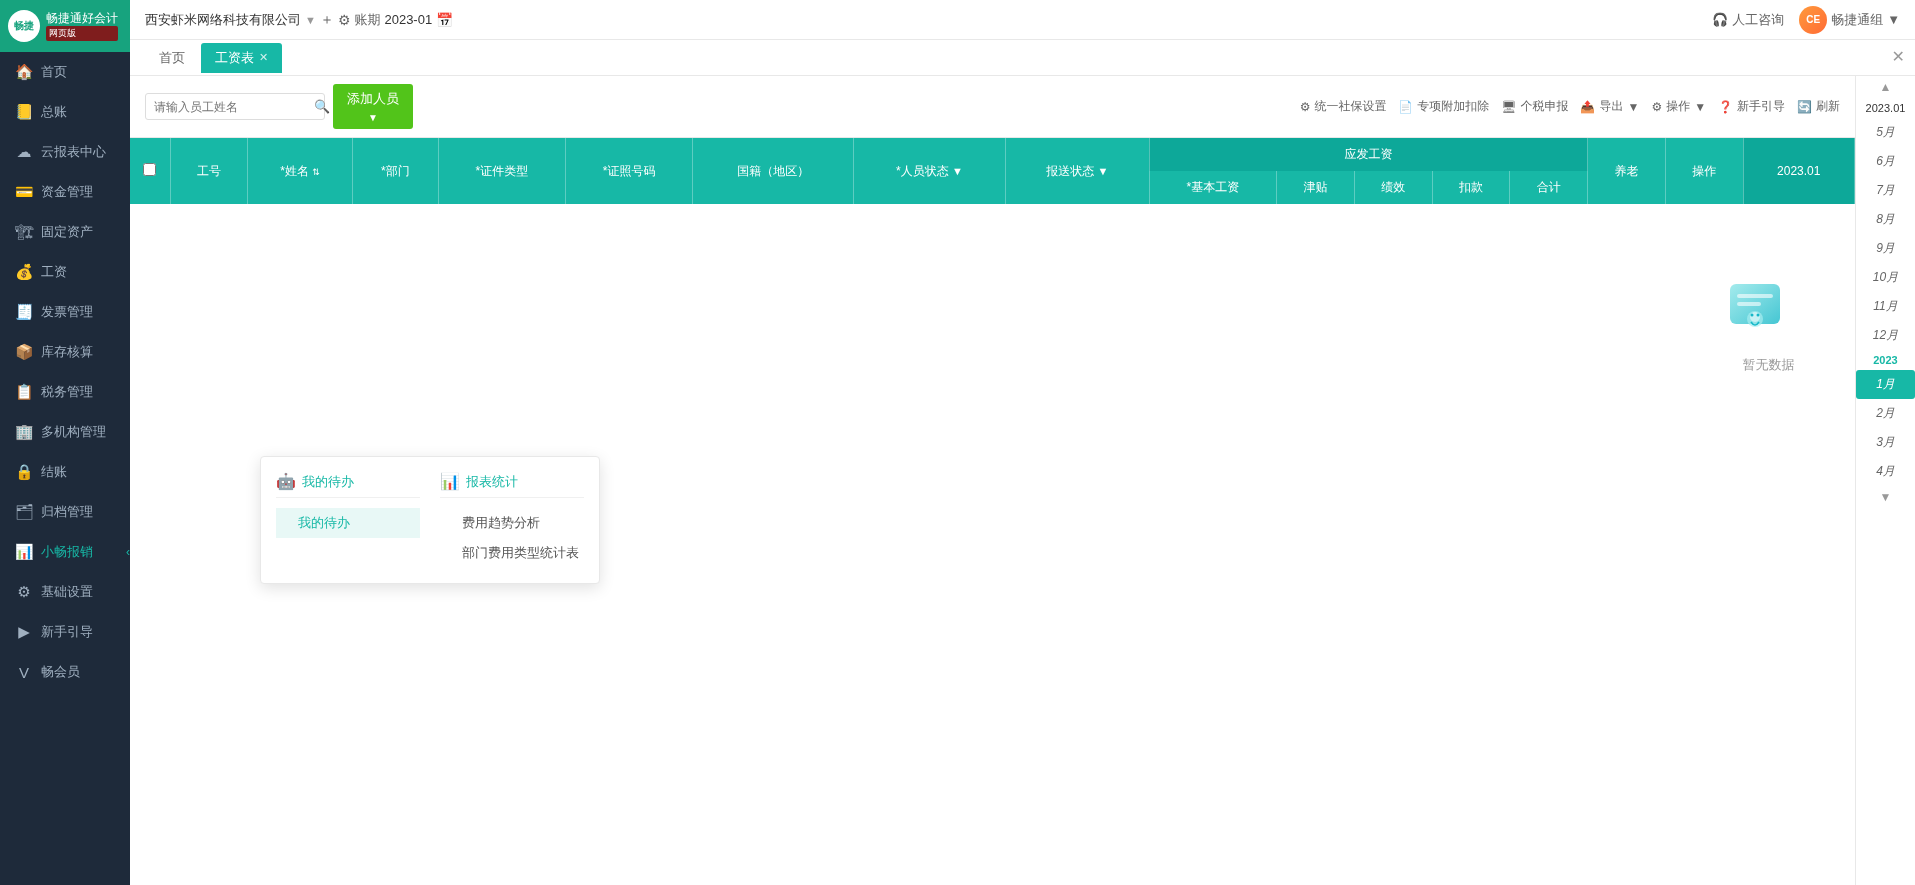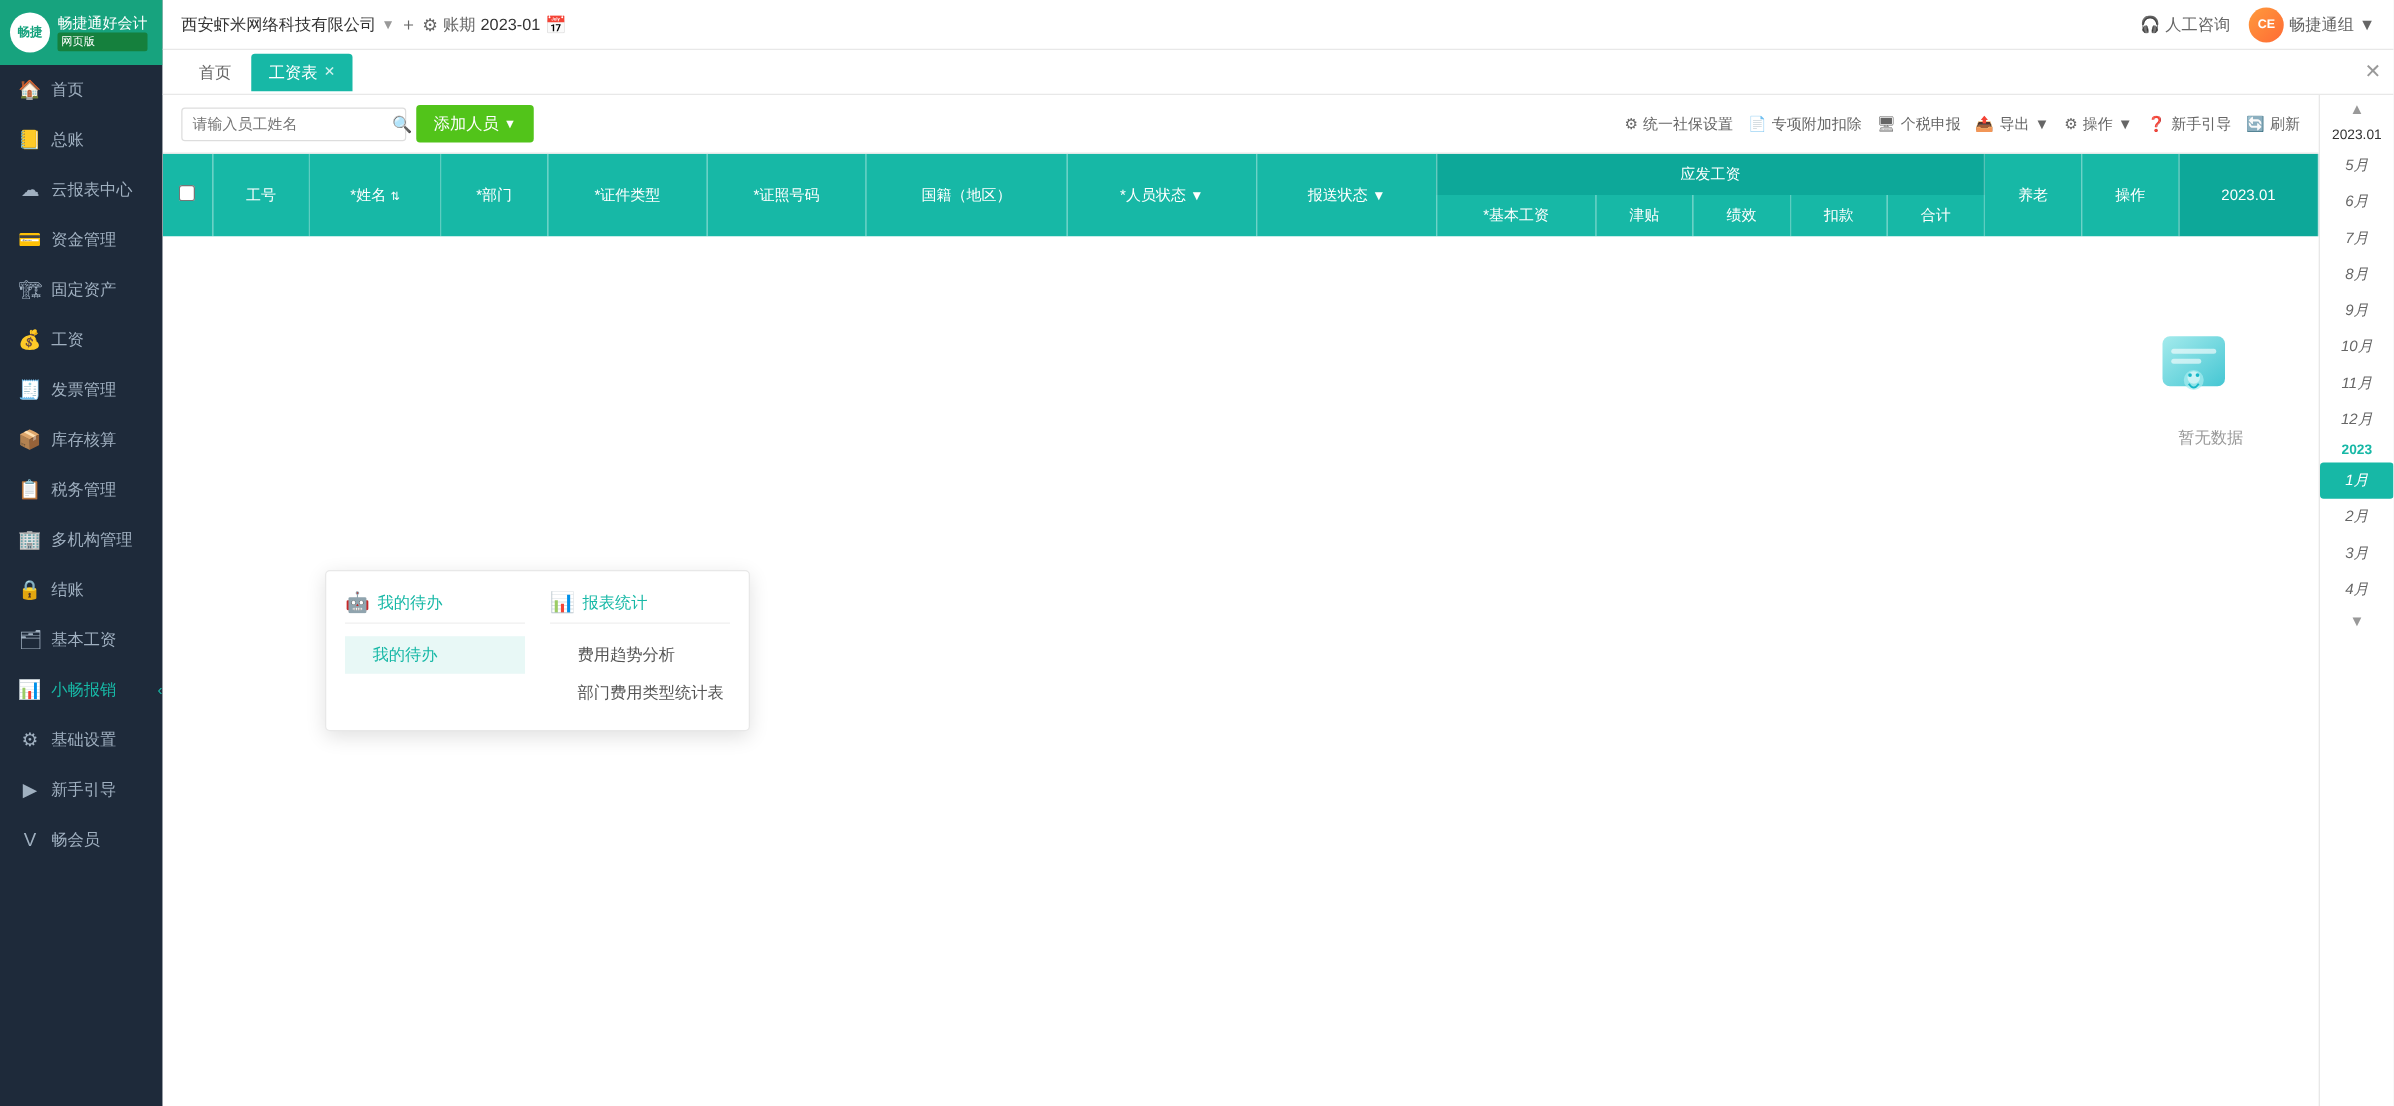--- a/index.html
+++ b/index.html
@@ -3,21 +3,21 @@
   <meta charset="utf-8">
   <style>
     * { margin: 0; padding: 0; box-sizing: border-box; }
     body { font-family: 'Microsoft YaHei', Arial, sans-serif; font-size: 13px; background: #f0f2f5; display: flex; height: 885px; overflow: hidden; }
 
     
     .sidebar { width: 130px; background: #1e2a3a; color: #a0b0c0; display: flex; flex-direction: column; height: 100%; flex-shrink: 0; }
     .sidebar-logo { background: #17a37e; padding: 10px 8px; display: flex; align-items: center; gap: 6px; }
     .sidebar-logo-icon { width: 32px; height: 32px; background: #fff; border-radius: 50%; display: flex; align-items: center; justify-content: center; font-size: 10px; color: #17a37e; font-weight: bold; }
     .sidebar-logo-text { color: #fff; font-size: 12px; line-height: 1.3; }
-    .sidebar-logo-badge { font-size: 9px; background: #15803d; color: #fff; padding: 1px 3px; border-radius: 2px; }
+    .sidebar-logo-badge { font-size: 9px; background: #7f1d1d; color: #fff; padding: 1px 3px; border-radius: 2px; }
     .sidebar-item { display: flex; align-items: center; gap: 8px; padding: 11px 15px; cursor: pointer; color: #a0b0c0; font-size: 13px; }
     .sidebar-item.active { color: #fff; }
     .sidebar-item-icon { font-size: 15px; width: 18px; text-align: center; }
 
     
     .main { flex: 1; display: flex; flex-direction: column; overflow: hidden; }
 
     
     .topbar { background: #fff; border-bottom: 1px solid #e8e8e8; padding: 0 15px; height: 40px; display: flex; align-items: center; gap: 4px; }
     .company-name { font-size: 13px; color: #333; font-weight: 500; }
@@ -39,21 +39,21 @@
     .content { flex: 1; display: flex; overflow: hidden; position: relative; }
 
     
     .main-content { flex: 1; display: flex; flex-direction: column; overflow: hidden; background: #fff; }
 
     
     .toolbar { padding: 8px 15px; display: flex; align-items: center; gap: 8px; background: #fff; border-bottom: 1px solid #e8e8e8; }
     .search-box { border: 1px solid #ddd; border-radius: 3px; padding: 5px 8px; display: flex; align-items: center; gap: 5px; width: 180px; }
     .search-input { border: none; outline: none; font-size: 12px; color: #999; flex: 1; background: transparent; }
     .search-icon { color: #999; font-size: 13px; }
-    .add-btn { background: #52c41a; color: #fff; border: none; border-radius: 3px; padding: 6px 14px; font-size: 13px; cursor: pointer; display: flex; align-items: center; gap: 4px; }
+    .add-btn { background: #52c41a; color: #fff; border: none; border-radius: 3px; padding: 6px 14px; font-size: 13px; cursor: pointer; display: flex; align-items: center; gap: 4px; flex-direction: column; }
     .add-btn-arrow { font-size: 10px; }
     .toolbar-right { margin-left: auto; display: flex; align-items: center; gap: 12px; }
     .toolbar-action { display: flex; align-items: center; gap: 4px; font-size: 12px; color: #666; cursor: pointer; }
 
     
     .table-wrapper { flex: 1; overflow: auto; }
     .salary-table { width: 100%; border-collapse: collapse; font-size: 12px; }
     .salary-table thead th { background: #17b8a6; color: #fff; padding: 8px 10px; text-align: center; border-right: 1px solid rgba(255,255,255,0.3); font-weight: normal; white-space: nowrap; }
     .salary-table th.checkbox-col { width: 40px; }
 
@@ -134,21 +134,21 @@
   <div class="sidebar-item">
     <span class="sidebar-item-icon">🏢</span>
     <span>多机构管理</span>
   </div>
   <div class="sidebar-item">
     <span class="sidebar-item-icon">🔒</span>
     <span>结账</span>
   </div>
   <div class="sidebar-item">
     <span class="sidebar-item-icon">🗂</span>
-    <span>基本工资</span>
+    <span>归档管理</span>
   </div>
   <div class="sidebar-item active" style="color:#17b8a6; position:relative;">
     <span class="sidebar-item-icon">📊</span>
     <span>小畅报销</span>
     <span style="position:absolute; right:0; color:#17b8a6; font-size:12px;">‹</span>
   </div>
   <div class="sidebar-item">
     <span class="sidebar-item-icon">⚙</span>
     <span>基础设置</span>
   </div>

